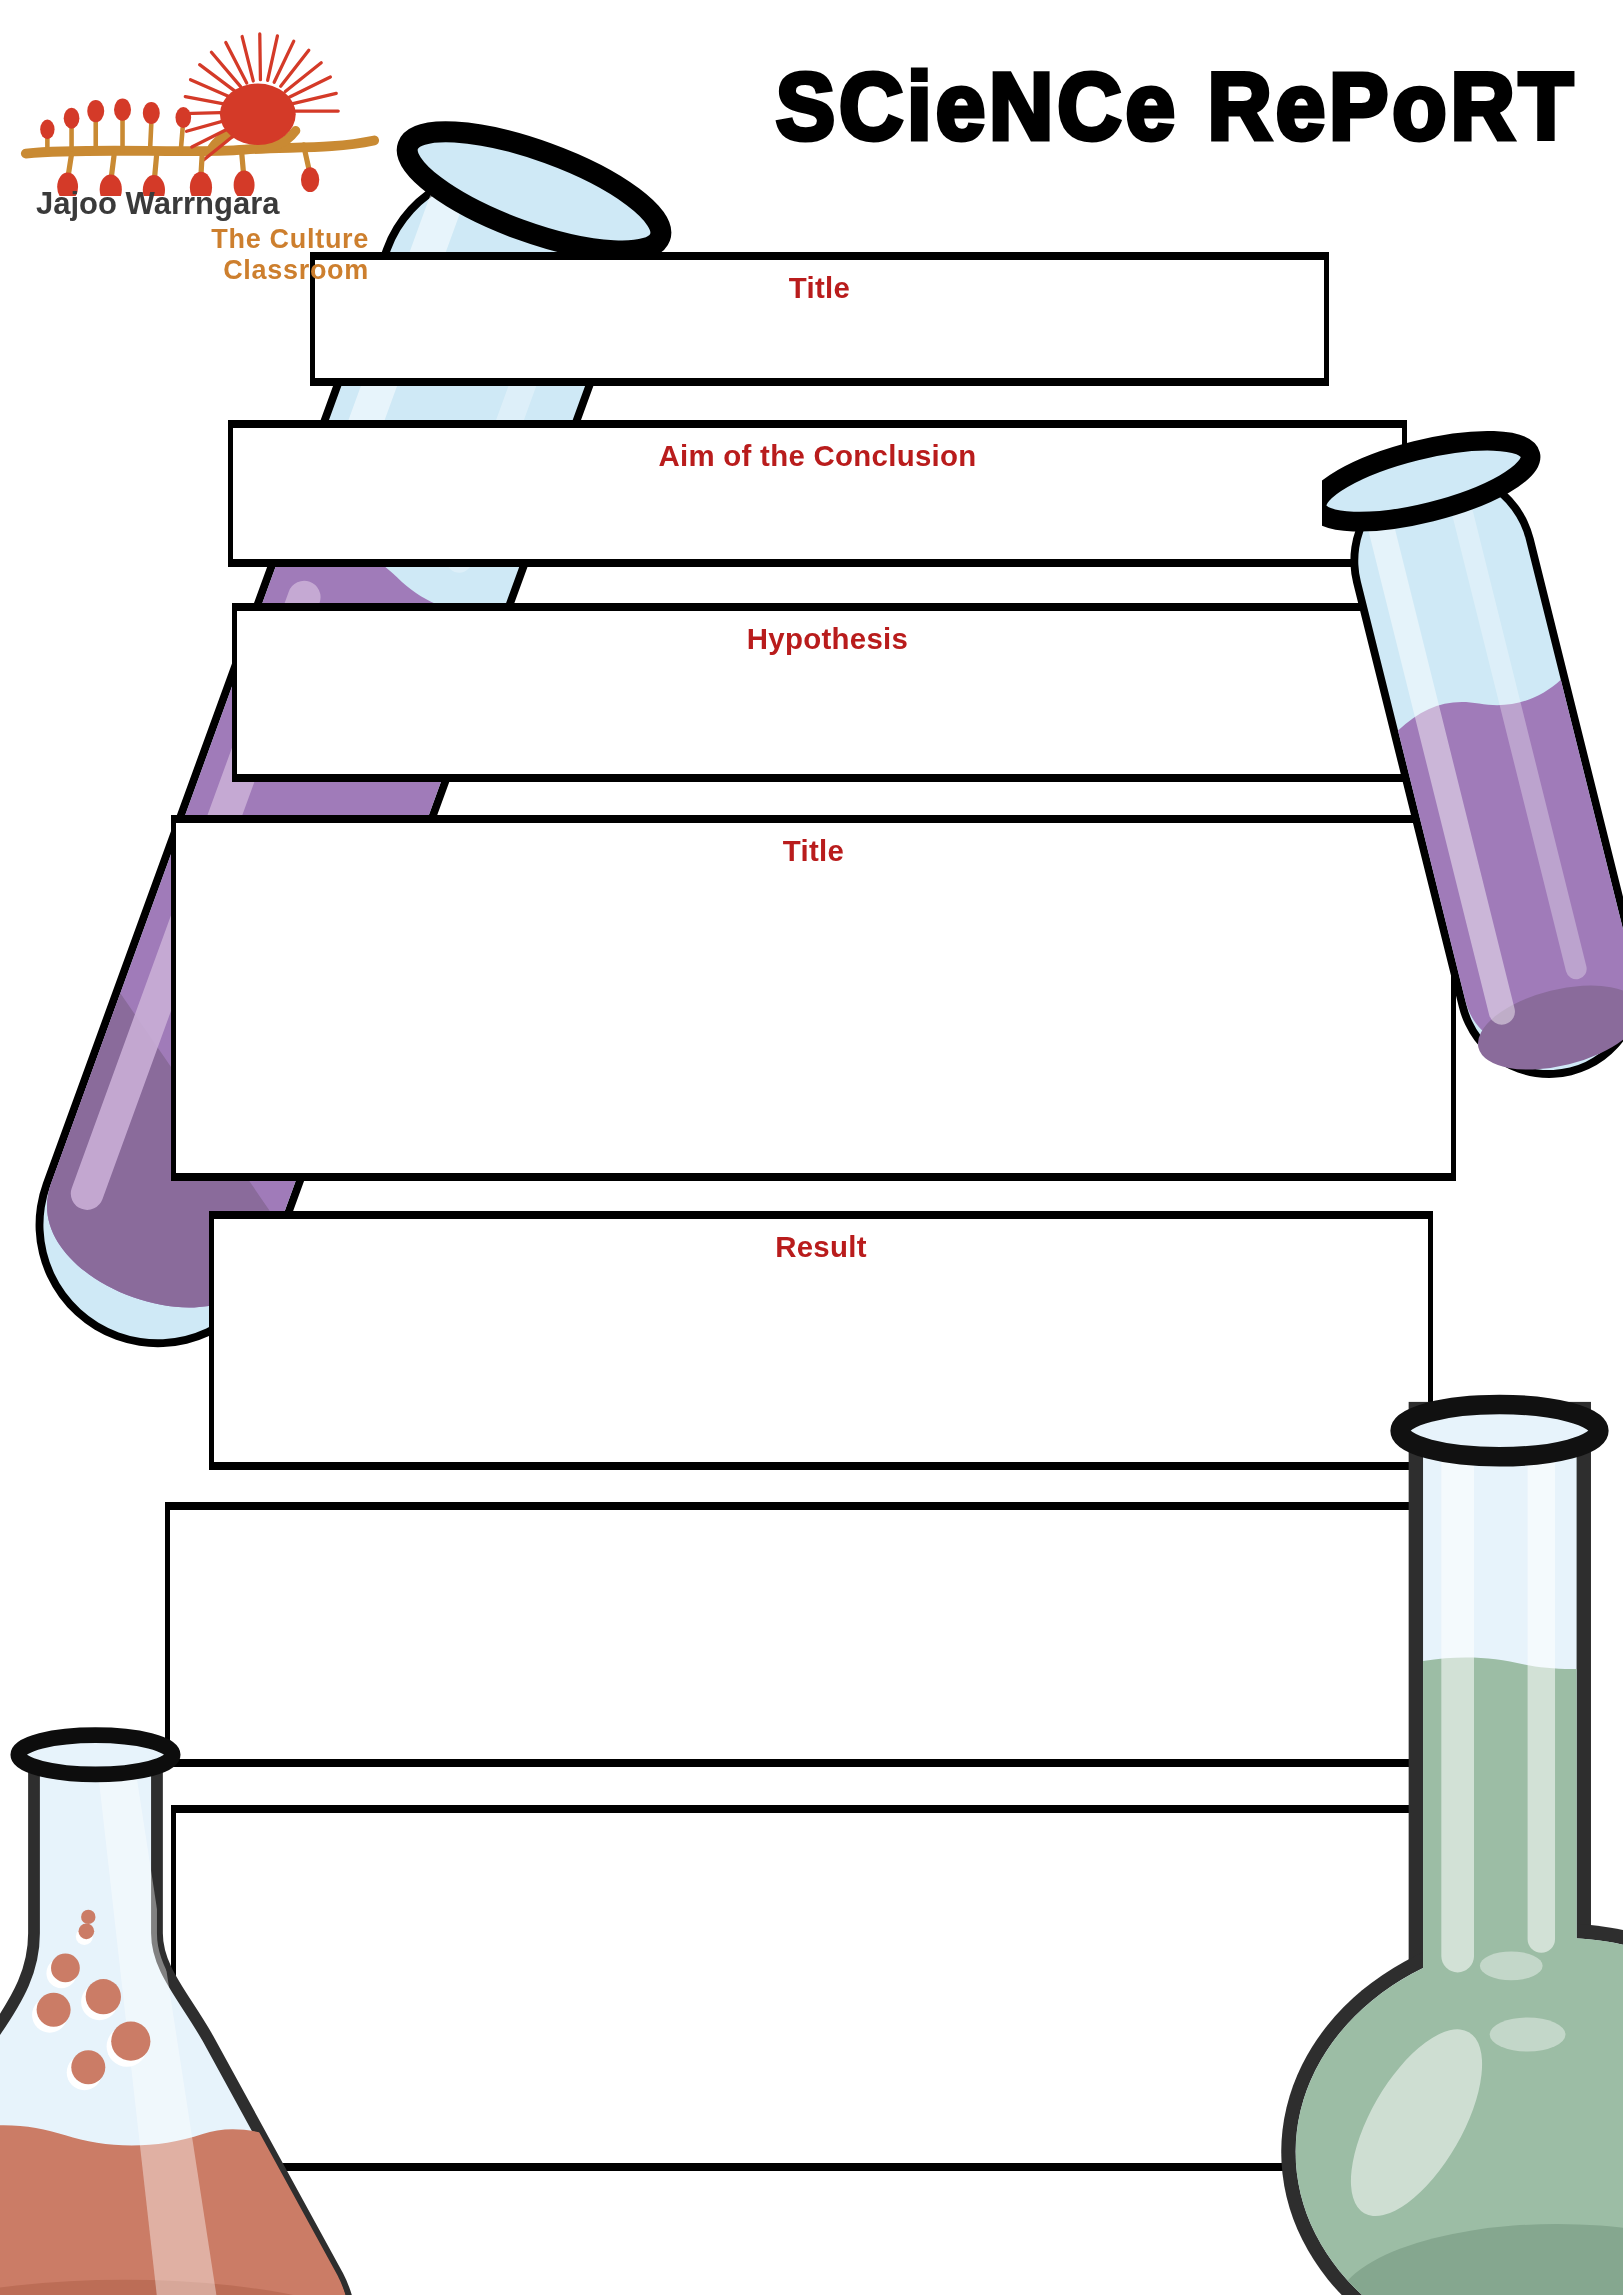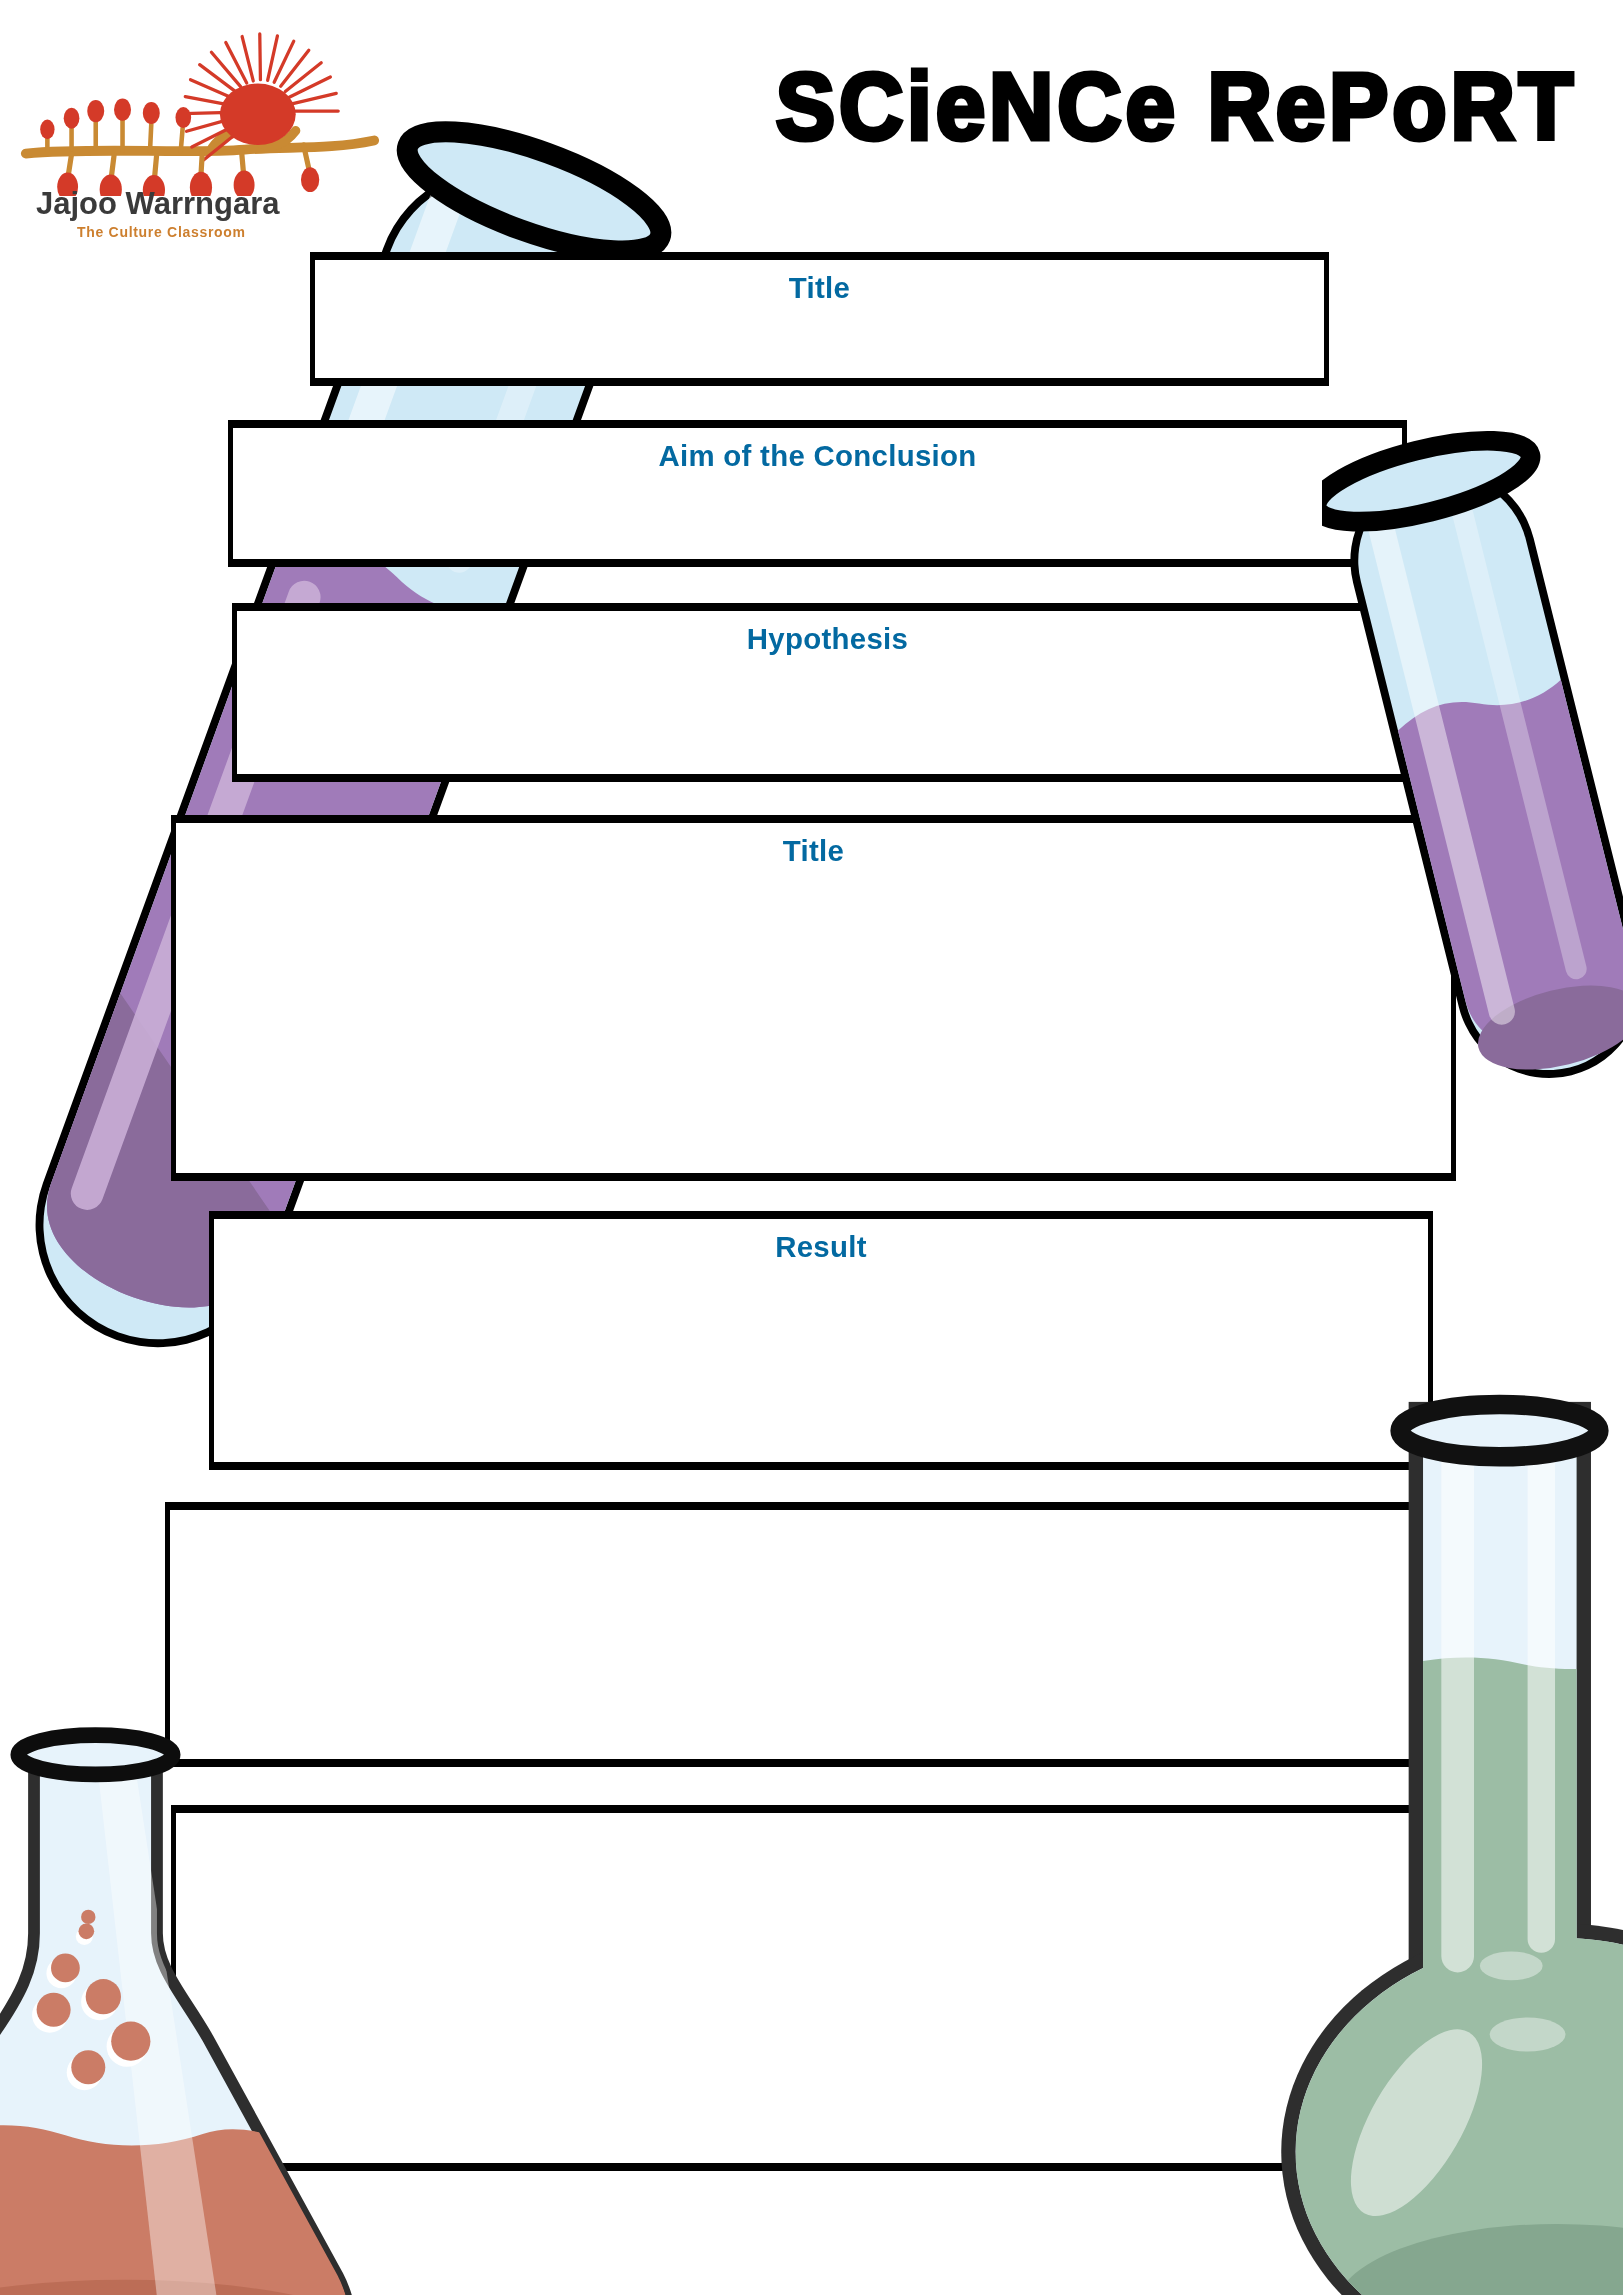--- a/index.html
+++ b/index.html
@@ -4,41 +4,41 @@
 <style>
   *{box-sizing:border-box;margin:0;padding:0}
   html,body{background:#fff}
   .page{position:relative;width:1623px;height:2295px;background:#fff;overflow:hidden;
         font-family:"Liberation Sans",sans-serif}
 
   
   .box{position:absolute;background:#fff;border:5.2px solid #000;
        border-top-width:8.5px;border-bottom-width:8.5px;z-index:5}
   .box-label{margin-top:10.5px;text-align:center;font-size:29.4px;font-weight:bold;
-             color:#0369a1;letter-spacing:0.3px}
+             color:#b91c1c;letter-spacing:0.3px}
   .box-input{position:absolute;left:3.9px;right:3.9px;top:50px;bottom:3.9px}
   #box-title      {left:310px; top:252px;  width:1019px; height:134px}
   #box-aim        {left:228px; top:420px;  width:1179px; height:147px}
   #box-hypothesis {left:232px; top:603px;  width:1191px; height:179px}
   #box-method     {left:171px; top:815px; width:1285px; height:366px}
   #box-result     {left:209px; top:1211px; width:1224px; height:259px}
   #box-notes      {left:165px; top:1502px; width:1283px; height:265px}
   #box-conclusion {left:171px; top:1805px; width:1277px; height:366px}
 
   
   .heading{position:absolute;top:52px;right:46px;z-index:9;white-space:nowrap;
            font-size:89px;font-weight:bold;color:#000;
            -webkit-text-stroke:4.6px #000;letter-spacing:3.9px;
            transform:scaleY(1.06);transform-origin:top right}
 
   
   .brand-name{position:absolute;left:36px;top:186px;width:327px;z-index:9;
               text-align:left;font-size:31px;font-weight:bold;color:var(--brand-name)}
   .brand-tagline{position:absolute;left:77px;top:224px;width:292px;z-index:9;
-              text-align:left;font-size:14px;font-weight:bold;letter-spacing:0.7px;
+              text-align:right;font-size:27px;font-weight:bold;letter-spacing:0.7px;
               color:var(--brand-tagline)}
   .logo-svg{position:absolute;left:16.4px;top:13px;z-index:9}
 
   
   .deco{position:absolute;pointer-events:none}
   .tube-left  {left:0;    top:118px;  z-index:1}
   .tube-right {left:1322px;top:419px; z-index:8}
   .flask-green{left:1276px;top:1374px;z-index:8}
   .flask-erlen{left:0;    top:1701px; z-index:8}
 </style>

